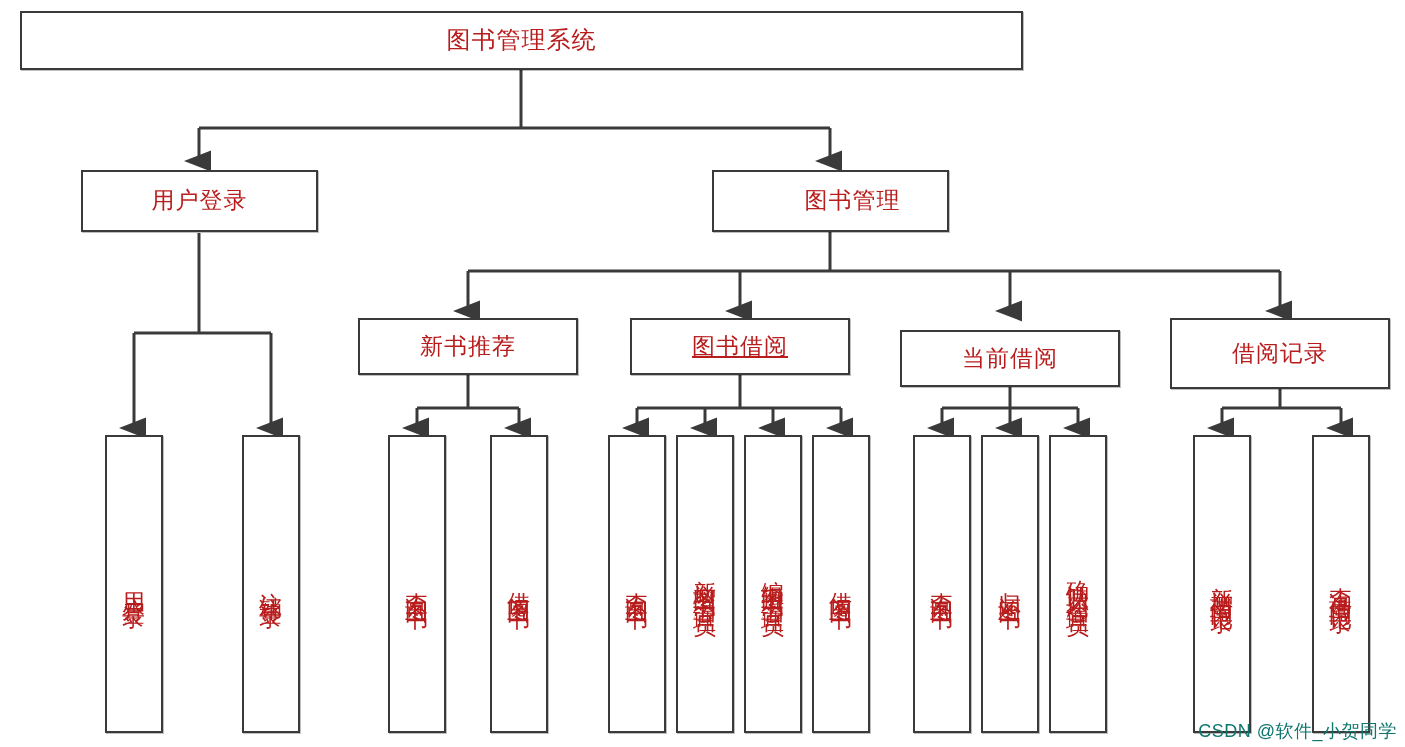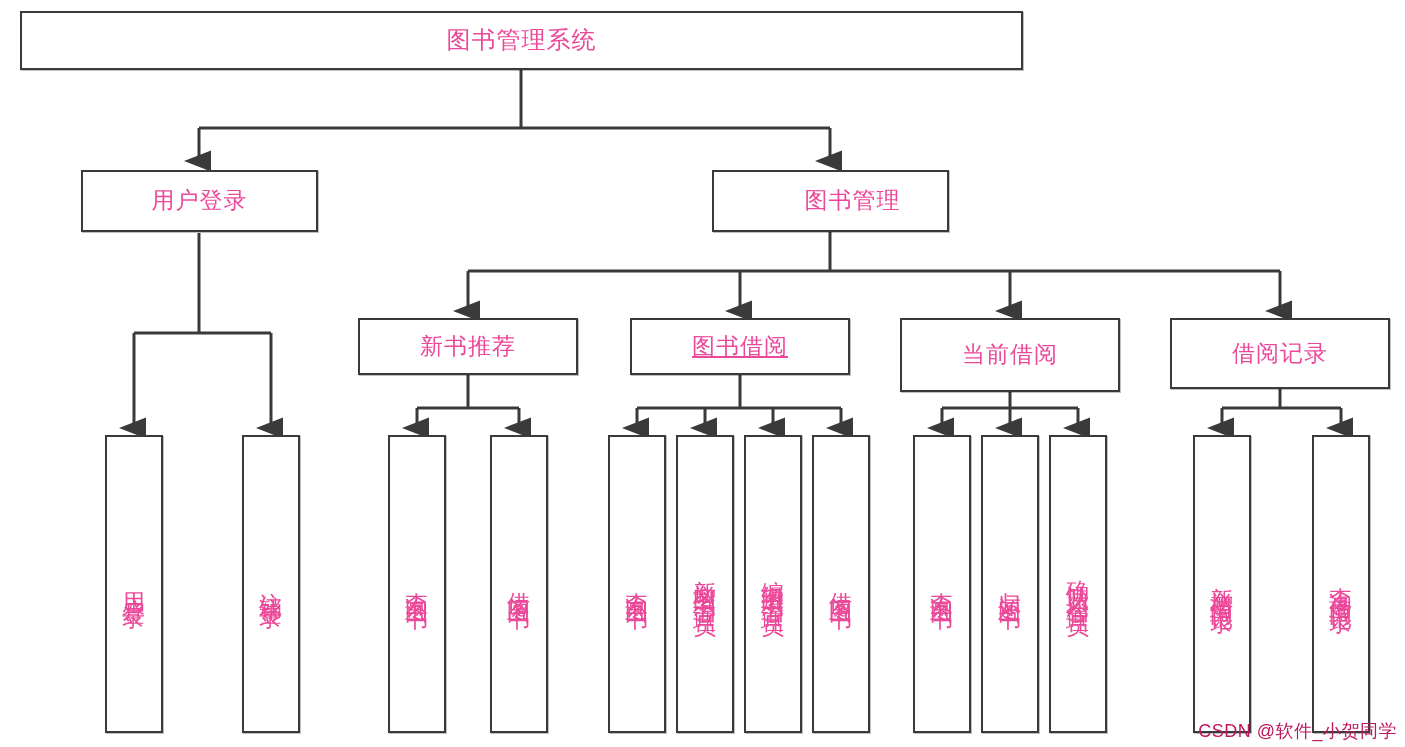--- a/index.html
+++ b/index.html
@@ -26,21 +26,21 @@
     pointer-events: none;
   }
   .node {
     position: absolute;
     box-sizing: border-box;
     border: 2px solid #3a3a3a;
     background: #ffffff;
     display: flex;
     align-items: center;
     justify-content: center;
-    color: #ec4899;
+    color: #b91c1c;
     box-shadow: 1px 1px 0 rgba(0,0,0,0.25);
   }
   .node-label {
     display: block;
     text-align: center;
     line-height: 1.18;
     white-space: nowrap;
   }
   
   .h-node .node-label {
@@ -62,21 +62,21 @@
     letter-spacing: 5px;
     line-height: 1.05;
     white-space: nowrap;
     text-align: center;
   }
   .watermark {
     position: absolute;
     right: 8px;
     bottom: 4px;
     font-size: 18px;
-    color: #be185d;
+    color: #0f766e;
     letter-spacing: 0.5px;
     white-space: nowrap;
   }
 </style>
 </head>
 <body>
 
 <div id="canvas">
 
   <svg class="wires" viewBox="0 0 1405 747">
@@ -139,21 +139,21 @@
   <div class="node h-node" style="left:712px; top:170px; width:237px; height:62px;padding-left:44px;">
     <span class="node-label">图书管理</span>
   </div>
 
   <div class="node h-node" style="left:358px; top:318px; width:220px; height:57px;">
     <span class="node-label">新书推荐</span>
   </div>
   <div class="node h-node" style="left:630px; top:318px; width:220px; height:57px;text-decoration:underline;">
     <span class="node-label">图书借阅</span>
   </div>
-  <div class="node h-node" style="left:900px; top:318px; width:220px; height:74px;">
+  <div class="node h-node" style="left:900px; top:330px; width:220px; height:57px;">
     <span class="node-label">当前借阅</span>
   </div>
   <div class="node h-node" style="left:1170px; top:318px; width:220px; height:71px;">
     <span class="node-label">借阅记录</span>
   </div>
 
   <div class="node v-node" style="left:105px; top:435px; width:58px; height:298px;">
     <span class="node-label">用户登录</span>
   </div>
   <div class="node v-node" style="left:242px; top:435px; width:58px; height:298px;">

